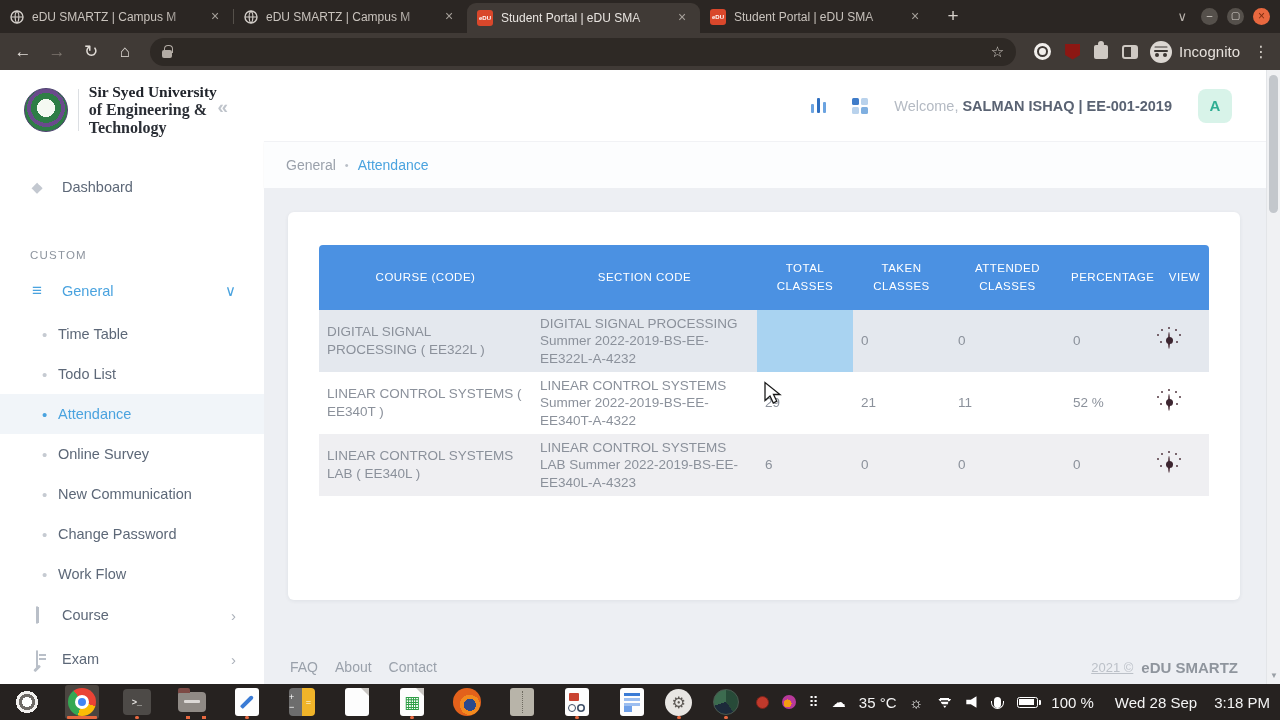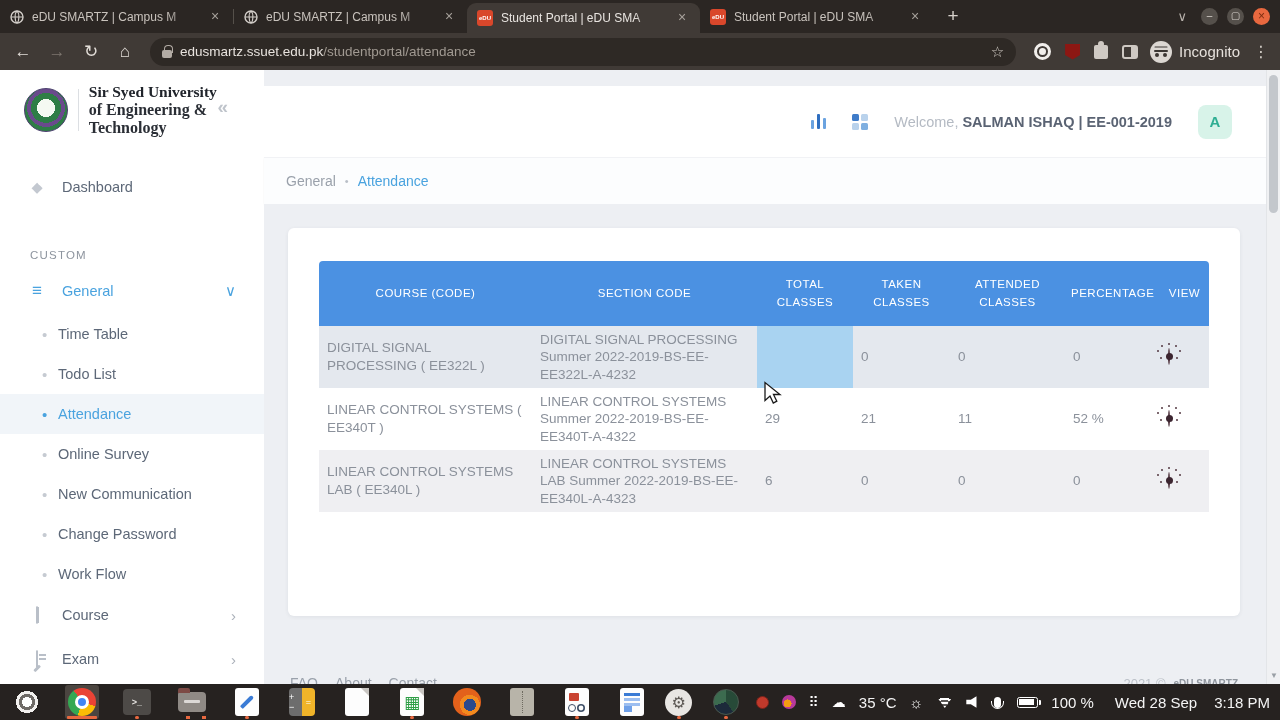--- a/index.html
+++ b/index.html
@@ -69,21 +69,21 @@
   .sub-row.active { background:#f1f5f9; color:#4aa3df; }
   .sub-row.active .bullet { color:#4aa3df; }
   .icon-list { font-size:17px; font-weight:bold; }
   .icon-book { width:17px; height:13px; border:1.6px solid #b9bfc8; border-radius:2px; position:relative; }
   .icon-book::after { content:""; position:absolute; left:50%; top:0; bottom:0; width:1.6px; background:#b9bfc8; }
   .icon-exam { width:14px; height:15px; border:1.6px solid #b9bfc8; border-radius:2px; position:relative; }
   .icon-exam::before { content:""; position:absolute; left:2px; top:3px; width:7px; height:1.5px; background:#b9bfc8; box-shadow:0 4px 0 #b9bfc8; }
   .icon-exam::after { content:""; position:absolute; right:-4px; bottom:-2px; width:8px; height:2.5px; background:#b9bfc8; transform:rotate(-45deg); border-radius:1px; }
 
   
-  .main { position:absolute; left:264px; top:16px; width:1002px; height:614px; }
+  .main { position:absolute; left:264px; top:0; width:1002px; height:614px; }
   .main-header { position:absolute; left:0; top:0; width:1002px; height:71px; background:#fff; display:flex; align-items:center; justify-content:flex-end; padding-right:34px; gap:26px; }
   .icon-bars { display:flex; align-items:flex-end; gap:2.5px; height:15px; }
   .icon-bars i { width:3.5px; border-radius:1px; background:#4c8fd8; display:block; }
   .icon-bars i:nth-child(1){ height:9px; background:#6ba3e0; }
   .icon-bars i:nth-child(2){ height:15px; background:#2f6fc0; }
   .icon-bars i:nth-child(3){ height:11px; background:#6ba3e0; }
   .icon-grid { display:grid; grid-template-columns:7px 7px; grid-template-rows:7px 7px; gap:2px; }
   .icon-grid i { background:#b9d2ec; border-radius:1.5px; }
   .icon-grid i:nth-child(1){ background:#3f7cc9; }
   .icon-grid i:nth-child(4){ background:#7fafe0; }
@@ -108,21 +108,21 @@
   table.att tbody tr.r4 { background:#efeff2; }
   td.sel { background:#a9d3f1; }
   .eye { width:19px; height:12px; border:1.6px solid #533842; border-radius:50%; position:relative; margin:0 auto; cursor:pointer; }
   .eye::after { content:""; position:absolute; left:50%; top:50%; width:7px; height:7px; margin:-3.5px 0 0 -3.5px; background:#3c2530; border-radius:50%; }
   .eye::before { content:""; position:absolute; left:50%; top:-6px; width:2px; height:2px; margin-left:-1px; background:#533842; border-radius:50%;
     box-shadow:-7px 2px 0 #533842, 7px 2px 0 #533842, -11px 7px 0 #533842, 11px 7px 0 #533842, 0 16px 0 #533842, -8px 14px 0 #533842, 8px 14px 0 #533842; }
 
   .page-footer { position:absolute; left:0; top:464px; width:1002px; height:30px; display:flex; align-items:center; padding:0 28px 0 26px; font-size:14px; color:#9aa1ab; gap:17px; }
   .page-footer .right { margin-left:auto; display:flex; align-items:center; gap:8px; }
   .copy { color:#bcc1c8; font-size:13px;text-decoration:underline; }
-  .brand { color:#8f959d; font-weight:bold; font-size:10px; }
+  .brand { color:#8f959d; font-weight:bold; font-size:15px; }
 
   
   .vscroll { position:absolute; right:0; top:0; width:14px; height:614px; background:#f0f1f3; border-left:1px solid #e3e5e8; }
   .vthumb { position:absolute; left:2px; top:5px; width:9px; height:138px; background:#c3c7cc; border-radius:5px; }
   .varrow { position:absolute; left:0; bottom:4px; width:14px; text-align:center; color:#9aa0a6; font-size:8px; }
 
   
   .taskbar { position:absolute; left:0; top:684px; width:1280px; height:36px; background:#262220; display:flex; align-items:center; padding:0 10px; }
   .tb-left { display:flex; align-items:center; gap:21px; }
   .tb-slot { position:relative; width:34px; height:34px; display:flex; align-items:center; justify-content:center; }
@@ -217,21 +217,20 @@
     </div>
   </div>
 
   <div class="toolbar">
     <span class="navbtn">←</span>
     <span class="navbtn disabled">→</span>
     <span class="navbtn">↻</span>
     <span class="navbtn">⌂</span>
     <div class="urlpill">
       <span class="lock"></span>
-      <span class="url"><span>edusmartz.ssuet.edu.pk</span><span class="path">/studentportal/attendance</span></span>
       <span class="star">☆</span>
     </div>
     <div class="ext">
       <span class="rec"></span>
       <span class="ublock"></span>
       <span class="puzzle"></span>
       <span class="sidepanel"></span>
     </div>
     <div class="incog">
       <span class="incog-badge"></span>

